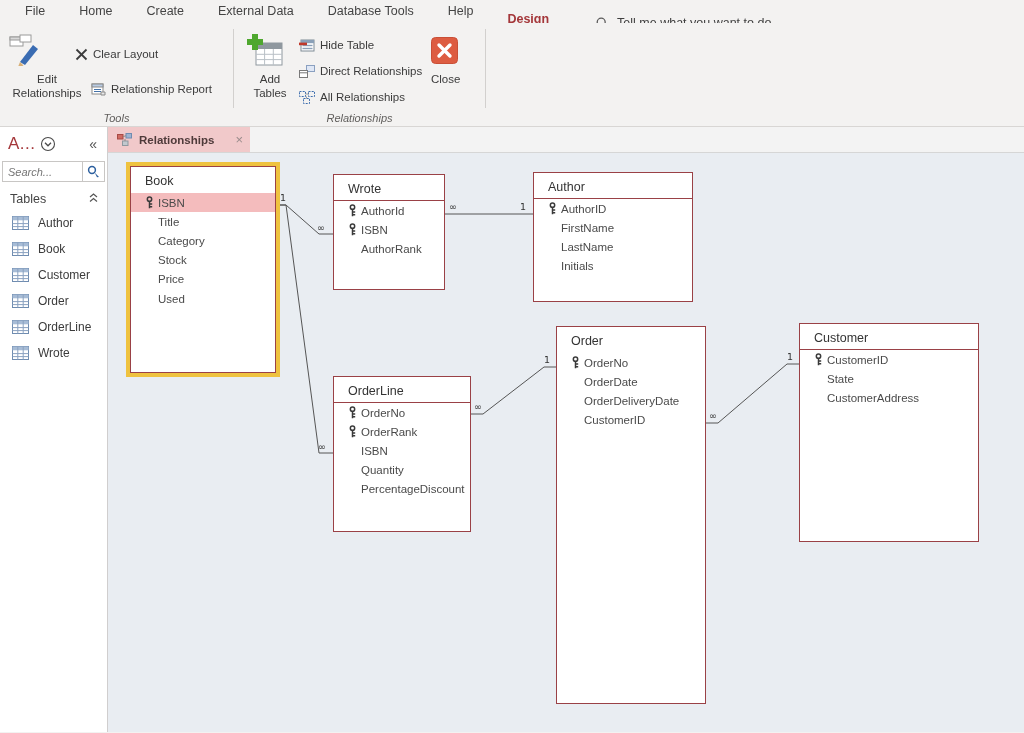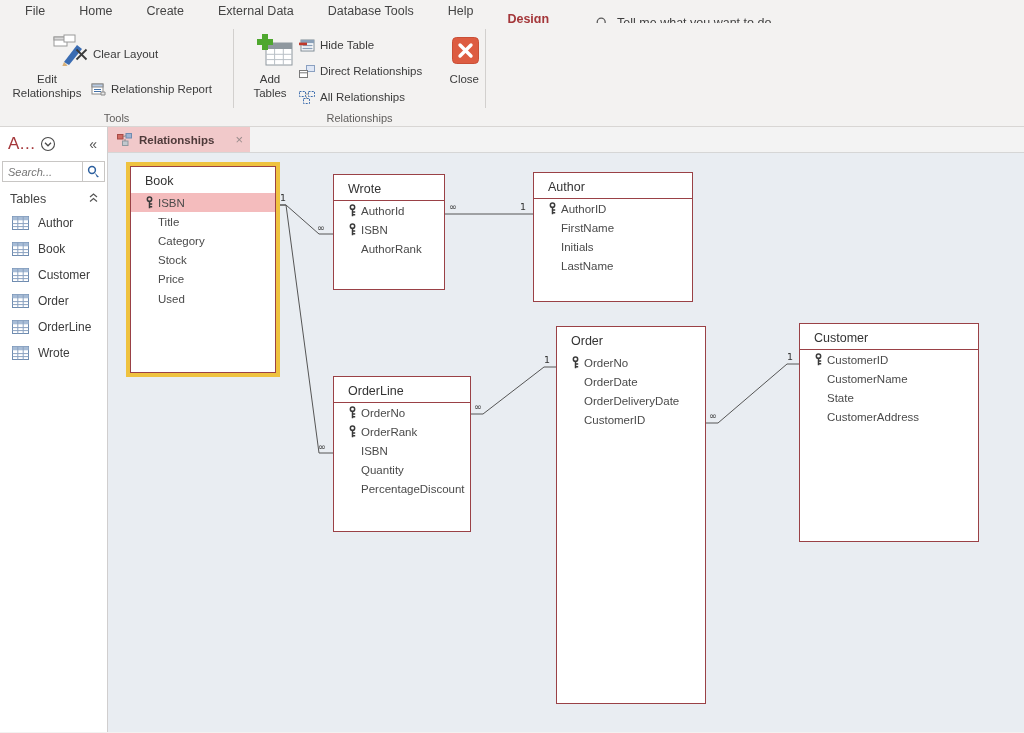--- a/index.html
+++ b/index.html
@@ -10,22 +10,22 @@
   .menubar { height:23px; display:flex; align-items:center; background:#f3f2f1; padding-left:8px;text-align:center; }
   .menu-item { font-size:12.5px; color:#444; padding:0 17px; height:23px; line-height:23px; position:relative; cursor:default; }
   .menu-item.active { color:#a4373a; font-weight:bold;margin-top:15px; }
   .menu-item.active::after { content:""; position:absolute; left:15px; right:15px; bottom:1px; height:2.5px; background:#a4373a; }
   .tellme { display:flex; align-items:center; gap:8px; margin-left:30px; color:#3f3f3f; font-size:12.5px;margin-top:23px; }
 
   
   .ribbon { height:104px; position:relative; background:#f3f2f1; border-bottom:1px solid #d8d6d4; display:flex; }
   .rgroup { position:relative; height:100%; }
   .vdiv { width:1px; background:#d2d0ce; margin:6px 0 18px 0; }
-  .glabel { position:absolute; bottom:2px; left:0; right:0; text-align:center; font-size:11px; color:#605e5c; }
-  .bigbtn { position:absolute; top:4px; height:86px; display:flex; flex-direction:column; align-items:flex-end; cursor:pointer; }
+  .glabel { position:absolute; bottom:2px; left:0; right:0; text-align:center; font-size:11px; color:#605e5c;font-style:italic; }
+  .bigbtn { position:absolute; top:4px; height:86px; display:flex; flex-direction:column; align-items:flex-start; cursor:pointer; }
   .bigicon { height:38px; display:flex; align-items:center; justify-content:center; margin-top:4px; }
   .biglabel { font-size:11.5px; color:#3b3b3b; text-align:center; line-height:14px; margin-top:3px; }
   .smallbtn { position:absolute; display:flex; align-items:center; gap:5px; font-size:11.5px; color:#3b3b3b; height:22px; padding:0 3px; cursor:pointer; white-space:nowrap; }
 
   
   .bodyrow { display:flex; height:605px; }
 
   
   .navpane { width:108px; background:#ffffff; border-right:1px solid #d0cece; display:flex; flex-direction:column; }
   .nav-head { display:flex; align-items:center; padding:7px 6px 4px 8px; }
@@ -378,25 +378,25 @@
               </svg>
             </span>
           <span class="fname">AuthorID</span>
         </div>
         <div class="trow">
             <span class="kcol"></span>
             <span class="fname">FirstName</span>
           </div>
         <div class="trow">
             <span class="kcol"></span>
+            <span class="fname">LastName</span>
+          </div>
+        <div class="trow">
+            <span class="kcol"></span>
             <span class="fname">Initials</span>
-          </div>
-        <div class="trow">
-            <span class="kcol"></span>
-            <span class="fname">LastName</span>
           </div>
       </div>
 
       <div class="tbox sep" style="left:225px;top:223px;width:138px;height:156px">
         <div class="ttitle">OrderLine</div>
         <div class="trow">
           <span class="kcol">
               <svg width="9" height="13" viewBox="0 0 12 17">
                 <circle cx="6" cy="4" r="2.9" fill="none" stroke="#3a3a3a" stroke-width="2"></circle>
                 <path d="M6 7 V16 M6 10.5 h3.6 M6 14 h3.6" stroke="#3a3a3a" stroke-width="2" fill="none"></path>
@@ -458,24 +458,20 @@
           <span class="kcol">
               <svg width="9" height="13" viewBox="0 0 12 17">
                 <circle cx="6" cy="4" r="2.9" fill="none" stroke="#3a3a3a" stroke-width="2"></circle>
                 <path d="M6 7 V16 M6 10.5 h3.6 M6 14 h3.6" stroke="#3a3a3a" stroke-width="2" fill="none"></path>
               </svg>
             </span>
           <span class="fname">CustomerID</span>
         </div>
         <div class="trow">
             <span class="kcol"></span>
-            <span class="fname">CustomerName</span>
-          </div>
-        <div class="trow">
-            <span class="kcol"></span>
             <span class="fname">State</span>
           </div>
         <div class="trow">
             <span class="kcol"></span>
             <span class="fname">CustomerAddress</span>
           </div>
       </div>
 
     </div>
   </div>

